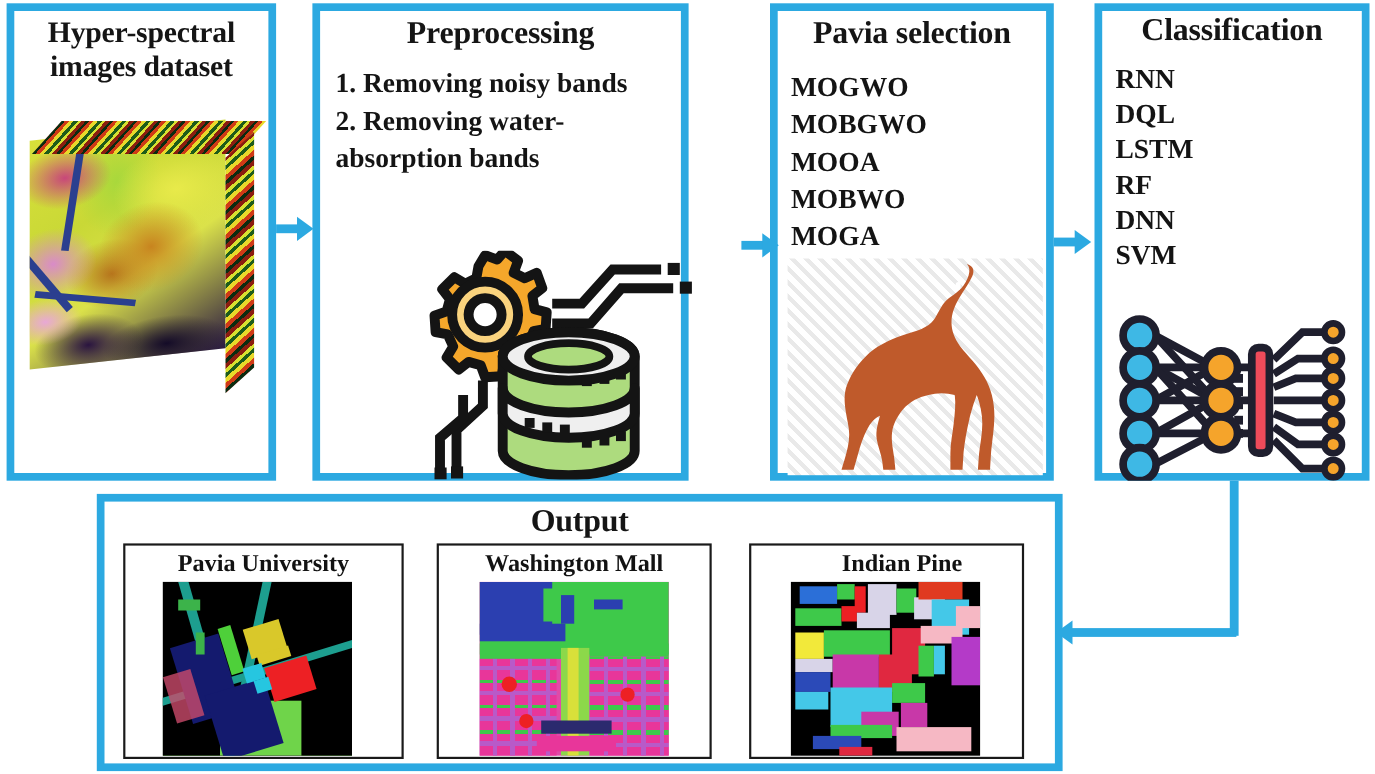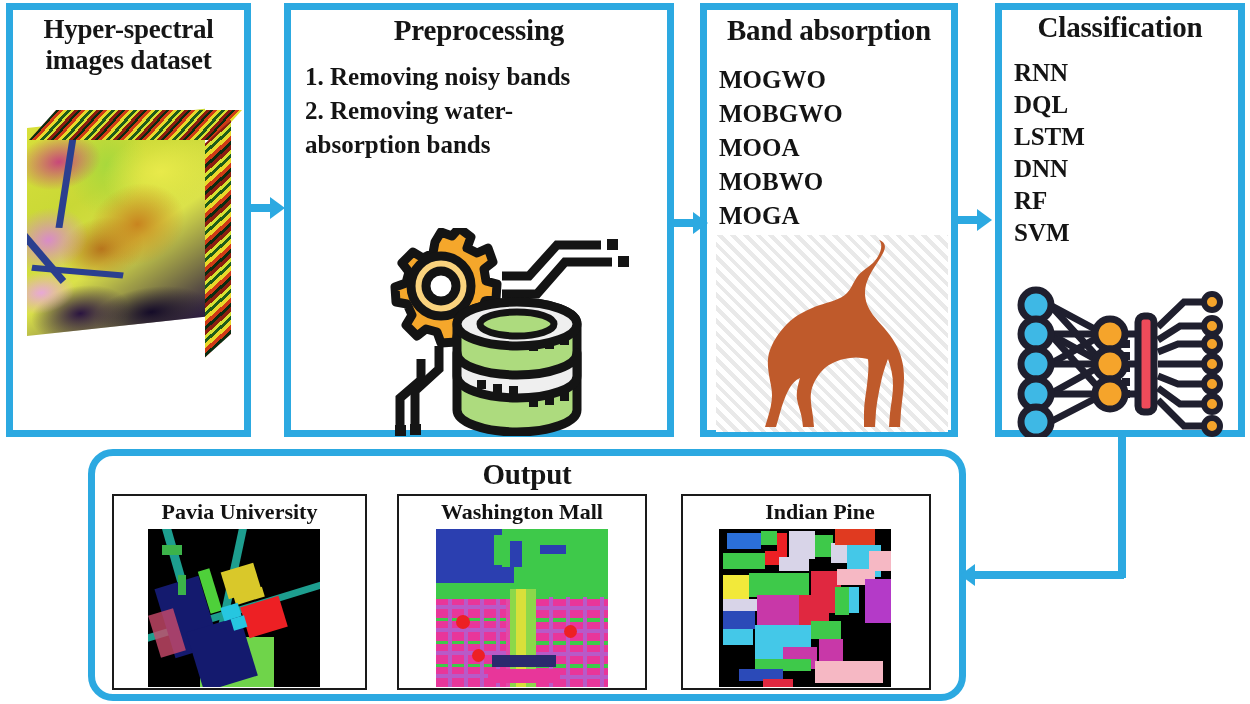--- a/index.html
+++ b/index.html
@@ -75,21 +75,21 @@
       <div class="cube-face">
         <div class="river" style="left:20%;top:4%;width:7px;height:46%;transform:rotate(9deg);"></div>
         <div class="river" style="left:6%;top:45%;width:7px;height:34%;transform:rotate(-38deg);"></div>
         <div class="river" style="left:2%;top:70%;width:52%;height:6px;transform:rotate(11deg);"></div>
       </div>
       <div class="cube-top"></div>
       <div class="cube-side"></div>
     </div>
   </div>
 
-  <div class="panel" style="left:284px;top:3px;width:390px;height:434px;">
+  <div class="panel" style="left:284px;top:3px;width:342px;height:434px;">
     <div class="panel-title" style="font-size:29px;line-height:34px;margin-top:3px;">Preprocessing</div>
     <div class="list" style="margin:13px 0 0 14px;font-size:25px;line-height:34px;">
       <div>1. Removing noisy bands</div>
       <div>2. Removing water-</div>
       <div>absorption bands</div>
     </div>
 
     <svg style="position:absolute;left:78px;top:218px;" width="300" height="208" viewBox="0 0 300 208">
 
       <g fill="none" stroke="#141414" stroke-width="9" stroke-linecap="butt">
@@ -129,21 +129,21 @@
             <rect x="52" y="80" width="9" height="9"></rect>
           <rect x="72" y="92" width="9" height="9"></rect>
             <rect x="88" y="90" width="9" height="9"></rect>
             <rect x="103" y="86" width="9" height="9"></rect>
         </g>
       </g>
     </svg>
   </div>
 
   <div class="panel" style="left:700px;top:3px;width:258px;height:434px;">
-    <div class="panel-title" style="font-size:29px;line-height:34px;margin-top:3px;">Band absorption</div>
+    <div class="panel-title" style="font-size:29px;line-height:34px;margin-top:3px;">Pavia selection</div>
     <div class="list" style="margin:16px 0 0 12px;font-size:25px;line-height:34px;">
       <div>MOGWO</div>
       <div>MOBGWO</div>
       <div>MOOA</div>
       <div>MOBWO</div>
       <div>MOGA</div>
     </div>
 
     <div class="hatch" style="left:9px;top:225px;width:232px;height:197px;">
       <svg style="position:absolute;left:12px;top:0px;" width="200" height="197" viewBox="0 0 200 197">
@@ -168,22 +168,22 @@
       </svg>
     </div>
   </div>
 
   <div class="panel" style="left:995px;top:3px;width:250px;height:434px;">
     <div class="panel-title" style="font-size:29px;line-height:34px;margin-top:0;">Classification</div>
     <div class="list" style="margin:13px 0 0 12px;font-size:25px;line-height:32px;">
       <div>RNN</div>
       <div>DQL</div>
       <div>LSTM</div>
+      <div>RF</div>
       <div>DNN</div>
-      <div>RF</div>
       <div>SVM</div>
     </div>
 
     <svg style="position:absolute;left:10px;top:272px;" width="228" height="155" viewBox="0 0 228 155">
       <g stroke="#1F1F2E" stroke-width="7" fill="none" stroke-linecap="round">
         <path d="M38 23 L92 52"></path>
           <path d="M38 52 L92 52"></path>
           <path d="M38 82 L92 52"></path>
         <path d="M38 52 L92 82"></path>
           <path d="M38 82 L92 82"></path>
@@ -228,21 +228,21 @@
           <circle cx="200" cy="44" r="8"></circle>
           <circle cx="200" cy="62" r="8"></circle>
         <circle cx="200" cy="82" r="8"></circle>
           <circle cx="200" cy="102" r="8"></circle>
           <circle cx="200" cy="122" r="8"></circle>
         <circle cx="200" cy="144" r="8"></circle>
       </g>
     </svg>
   </div>
 
-  <div class="panel" style="left:88px;top:449px;width:878px;height:252px;border-radius:25px;">
+  <div class="panel" style="left:88px;top:449px;width:878px;height:252px;">
     <div class="panel-title" style="font-size:29px;line-height:33px;margin-top:2px;">Output</div>
 
     <div class="subbox" style="left:17px;top:38px;width:255px;height:196px;">
       <div class="subtitle" style="font-size:22px;line-height:27px;margin-top:2px;">Pavia University</div>
       <div class="thumb" style="left:34px;top:33px;width:172px;height:158px;">
         <div class="blk" style="left:0;top:108px;width:172px;height:50px;background:#6FD44A;"></div>
         <div class="blk" style="left:0;top:104px;width:52px;height:54px;background:#000;"></div>
         <div class="blk" style="left:126px;top:100px;width:46px;height:58px;background:#000;"></div>
         <div class="blk" style="left:14px;top:0;width:9px;height:158px;background:#1d9e8f;transform:rotate(-16deg);transform-origin:top left;"></div>
         <div class="blk" style="left:92px;top:-6px;width:8px;height:170px;background:#1d9e8f;transform:rotate(12deg);transform-origin:top left;"></div>

